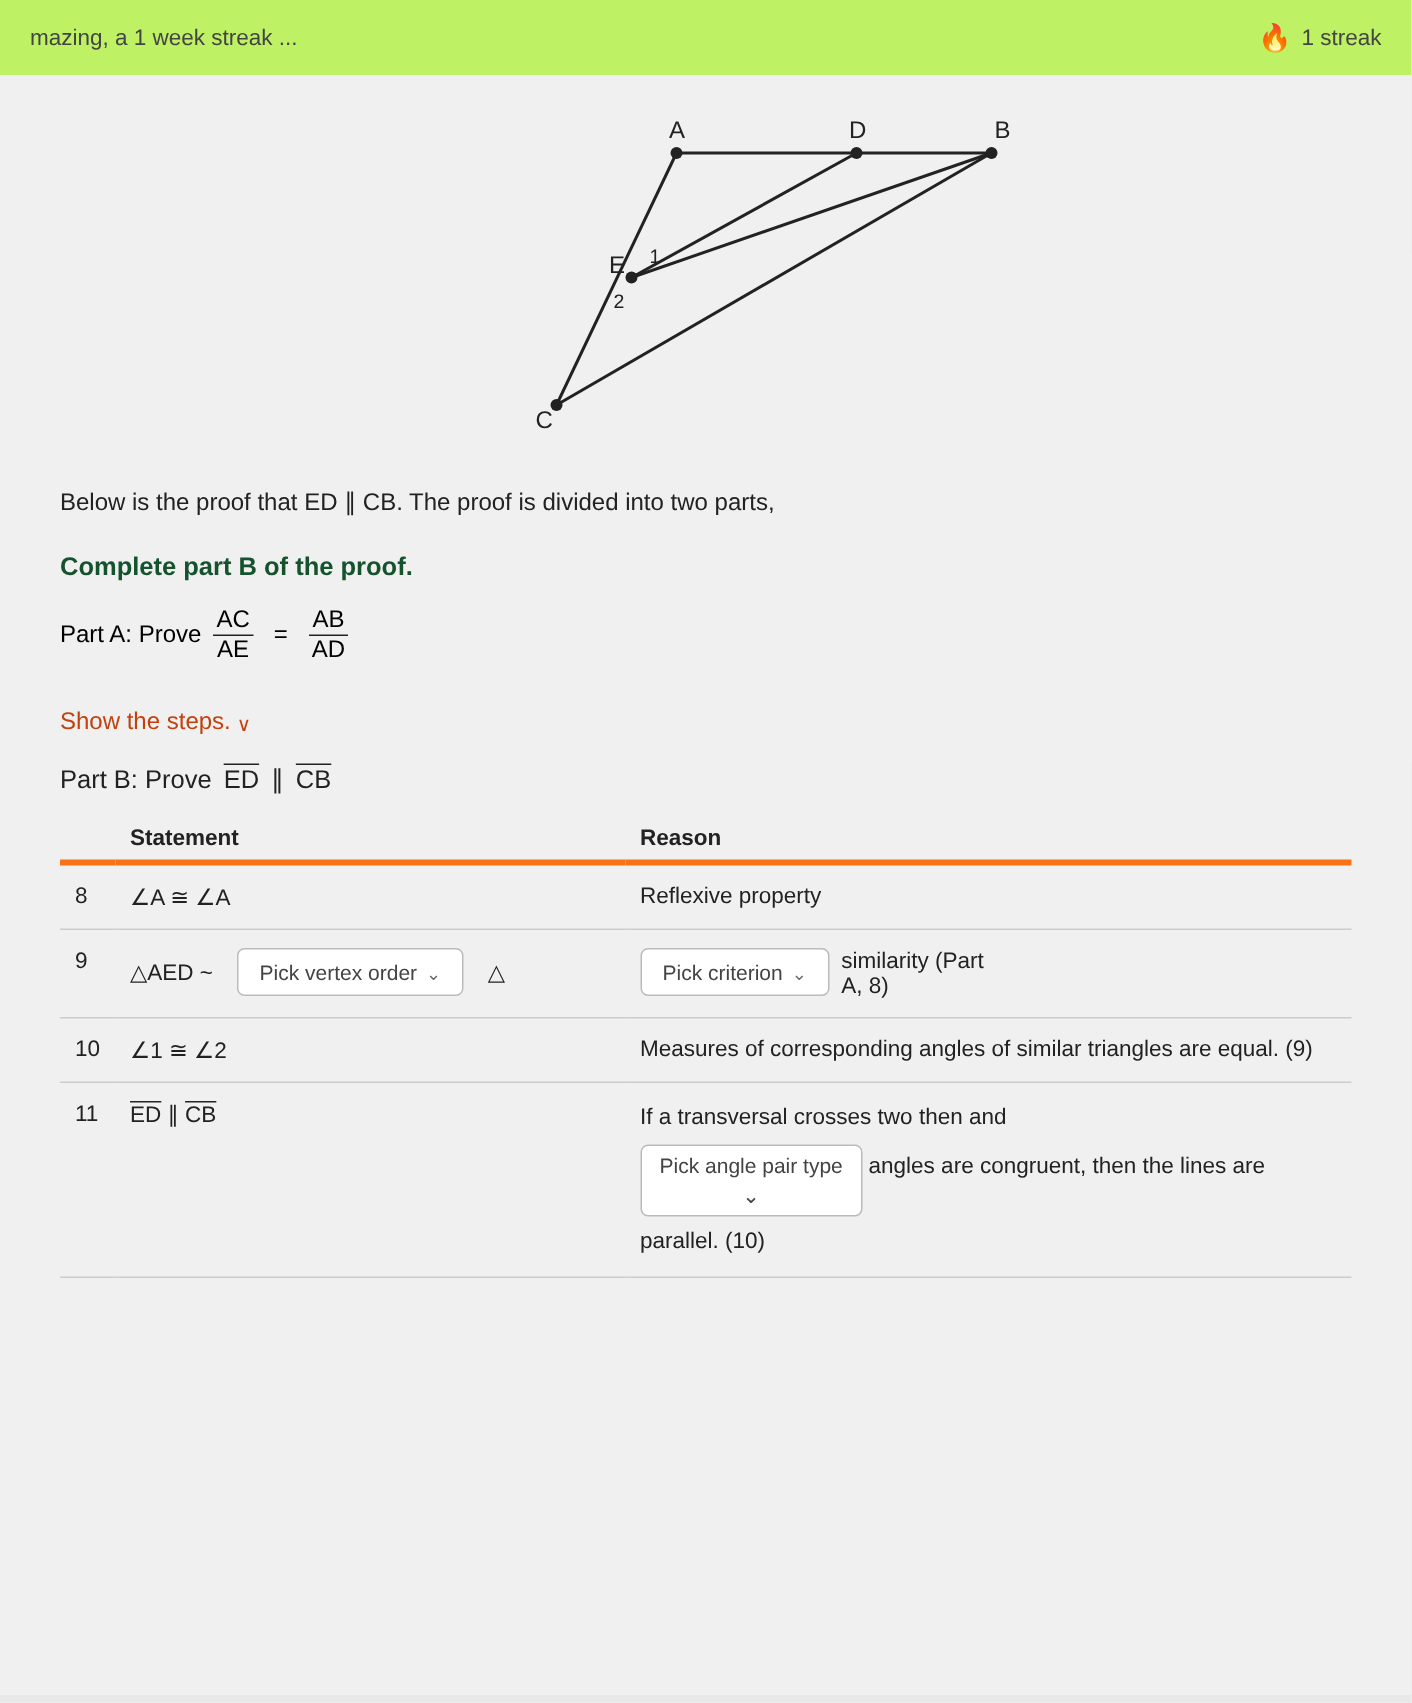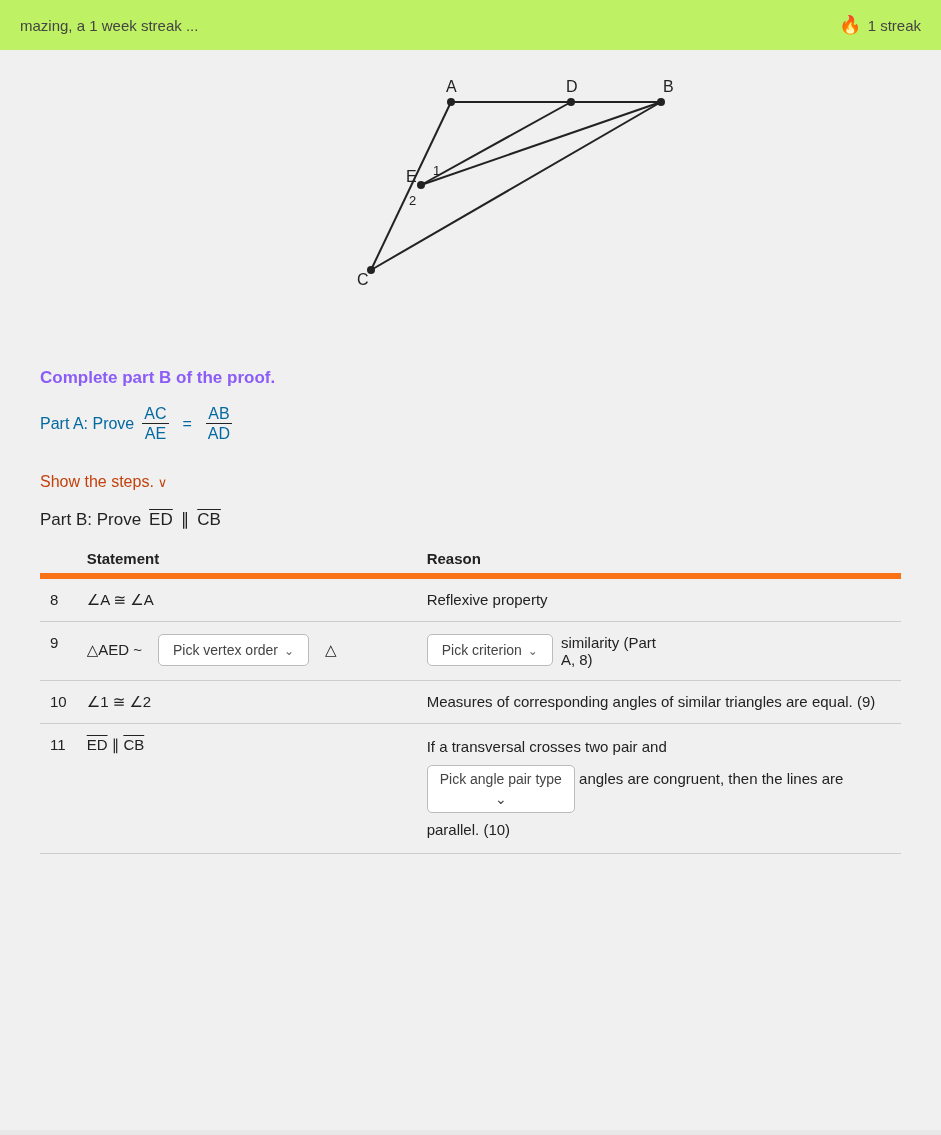--- a/index.html
+++ b/index.html
@@ -60,31 +60,31 @@
       font-size: 16px;
       line-height: 1.5;
       margin-bottom: 20px;
       color: #222;
     }
 
     .section-title {
       font-size: 17px;
       font-weight: bold;
       margin-bottom: 16px;
-      color: #8b5cf6;
+      color: #14532d;
     }
 
     
     .part-a {
       margin-bottom: 12px;
     }
 
     .part-a-text {
       font-size: 16px;
-      color: #0369a1;
+      color: #000000;
       display: flex;
       align-items: center;
       gap: 8px;
     }
 
     .fraction {
       display: inline-flex;
       flex-direction: column;
       align-items: center;
       font-size: 16px;
@@ -122,21 +122,21 @@
     }
 
     
     .proof-table {
       width: 100%;
       border-collapse: collapse;
       background: #f0f0f0;
     }
 
     .proof-table thead tr {
-      border-bottom: 6px solid #f97316;
+      border-bottom: 4px solid #f97316;
     }
 
     .proof-table thead th {
       text-align: left;
       padding: 6px 10px;
       font-weight: bold;
       font-size: 15px;
       color: #222;
     }
 
@@ -256,21 +256,21 @@
       <text x="175" y="112" font-size="16" font-family="Arial" fill="#222">E</text>
       <text x="126" y="215" font-size="16" font-family="Arial" fill="#222">C</text>
 
       <text x="202" y="105" font-size="13" font-family="Arial" fill="#222">1</text>
       <text x="178" y="135" font-size="13" font-family="Arial" fill="#222">2</text>
     </svg>
   </div>
 
   
   <p class="description">
-    <br>
+    <span>Below is the proof that ED ∥ CB. The proof is divided into two parts,</span><br>
   </p>
 
   
   <p class="section-title">Complete part B of the proof.</p>
 
   
   <div class="part-a">
     <span class="part-a-text">
       <span>Part A: Prove</span>
       <span class="fraction">
@@ -357,21 +357,21 @@
 
       <tr>
         <td class="row-num">11</td>
         <td class="statement-cell">
           <span style="text-decoration:overline;">ED</span>
           <span> ∥ </span>
           <span style="text-decoration:overline;">CB</span>
         </td>
         <td class="reason-cell">
           <div class="row11-reason">
-            <span>If a transversal crosses two pair and</span><br>
+            <span>If a transversal crosses two then and</span><br>
             <button class="inline-dropdown" style="margin: 6px 0;">
               <span>Pick angle pair type</span>
               <span class="chevron">⌄</span>
             </button>
             <span> <span>angles are congruent, then the lines are parallel. (10)</span></span>
           </div>
         </td>
       </tr>
     </tbody>
   </table>

